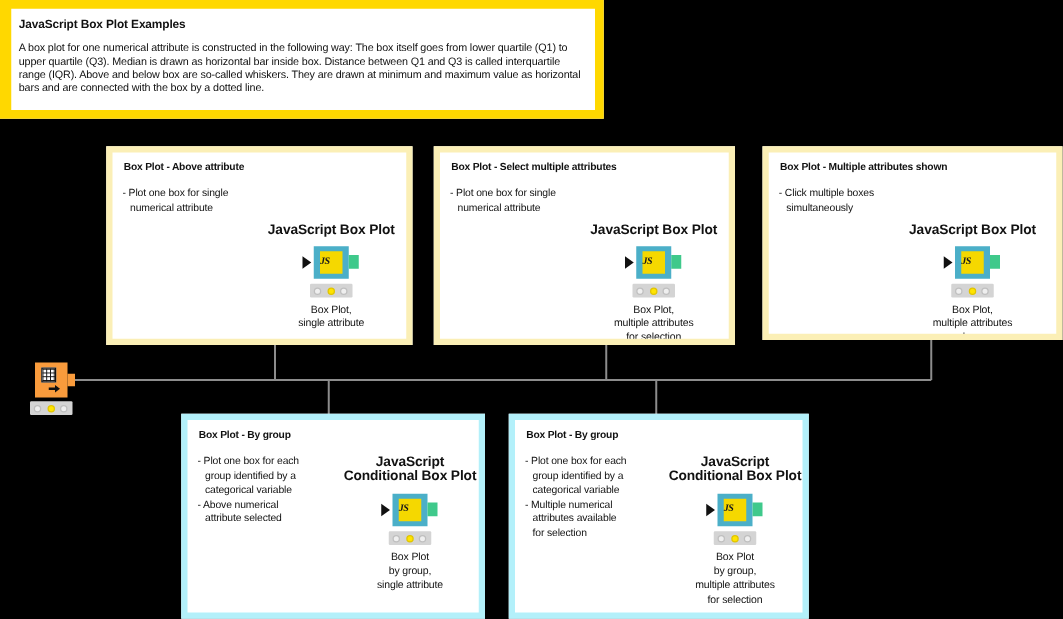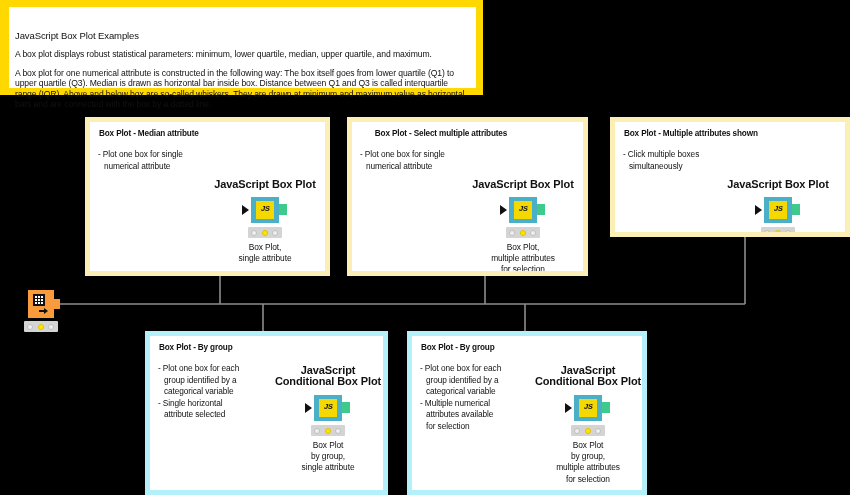--- a/index.html
+++ b/index.html
@@ -40,23 +40,23 @@
     width: 483px;
     height: 95px;
     box-sizing: border-box;
     background: #FFFFFF;
     border: 7px solid #FFD800;
     border-left-width: 9px;
     padding: 7px 9px 4px 6px;
   }
   .desc-title {
     font-size: 9.5px;
-    font-weight: normal;
+    font-weight: bold;
     letter-spacing: -0.1px;
-    margin: 16px 0 8px 0;
+    margin: 0 0 8px 0;
     line-height: 11px;
   }
   .desc-para {
     font-size: 8.6px;
     line-height: 10.6px;
     margin: 0 0 8px 0;
     letter-spacing: -0.1px;
   }
   .desc-para:last-child { margin-bottom: 0; }
 
@@ -74,21 +74,21 @@
     position: absolute;
     left: 9px;
     top: 7px;
     font-size: 8.2px;
     font-weight: bold;
     letter-spacing: -0.15px;
     white-space: nowrap;
     overflow: hidden;
   }
   .group-title.w1 { width: 112px; }
-  .group-title.w2 { width: 160px; text-align: center; }
+  .group-title.w2 { width: 160px; }
   .group-title.w3 { width: 147px; }
   .group-title.w4 { width: 83px; }
 
   .bullets {
     position: absolute;
     left: 8px;
     font-size: 8.3px;
     line-height: 11.6px;
     letter-spacing: -0.1px;
     width: 135px;
@@ -128,22 +128,21 @@
     top: 4px;
     width: 18px;
     height: 18px;
     background: #F5D800;
     display: block;
   }
   .node-icon .js-glyph {
     position: absolute;
     left: 0; right: 0;
     top: 3px;
-    text-align: center;
-    font-family: Liberation Mono, monospace;
+    font-family: Liberation Serif, serif;
     font-size: 8px;
     font-weight: bold;
     font-style: italic;
     color: #1a1a1a;
     line-height: 10px;
     letter-spacing: -0.5px;
   }
   .port-in {
     position: absolute;
     width: 0; height: 0;
@@ -266,39 +265,38 @@
     <path d="M 220 304 L 220 204 L 262 204" stroke="#8C8C8C" stroke-width="1.6" fill="none"></path>
     <path d="M 485 304 L 485 204 L 523 204" stroke="#8C8C8C" stroke-width="1.6" fill="none"></path>
     <path d="M 745 304 L 745 204 L 772 204" stroke="#8C8C8C" stroke-width="1.6" fill="none"></path>
 
     <path d="M 263 304 L 263 407 L 303 407" stroke="#8C8C8C" stroke-width="1.6" fill="none"></path>
     <path d="M 525 304 L 525 407 L 567 407" stroke="#8C8C8C" stroke-width="1.6" fill="none"></path>
   </svg>
 
   <div class="desc-box">
     <div class="desc-title">JavaScript Box Plot Examples</div>
-    <div class="desc-para">A box plot displays robust statistical parameters: minimum, lower quartile, median, upper quartile, and maximum.</div>
     <div class="desc-para">A box plot for one numerical attribute is constructed in the following way: The box itself goes from lower quartile (Q1) to upper quartile (Q3). Median is drawn as horizontal bar inside box. Distance between Q1 and Q3 is called interquartile range (IQR). Above and below box are so-called whiskers. They are drawn at minimum and maximum value as horizontal bars and are connected with the box by a dotted line.</div>
   </div>
 
   <div class="src-node">
     <div class="src-body">
       <span class="src-grid"></span>
       <span class="src-arrow"></span>
     </div>
     <div class="src-out"></div>
     <div class="traffic src-traffic">
       <i class="l"></i>
       <i class="m"></i>
       <i class="r"></i>
     </div>
   </div>
 
   <div class="group yellow" style="left:85px; top:117px; width:245px; height:159px;">
-    <div class="group-title w1">Box Plot - Median attribute</div>
+    <div class="group-title w1">Box Plot - Above attribute</div>
     <div class="bullets" style="top:27px;">
       <span class="bullet">- Plot one box for single
   numerical attribute</span>
     </div>
     <div class="node" style="left:130px; top:57px; width:90px; height:95px;">
       <div class="node-label" style="top:0px; width:110px;">JavaScript Box Plot</div>
       <div class="node-body" style="left:31px; top:18px;">
         <span class="node-icon">
           <span class="js-glyph">JS</span>
         </span>
@@ -334,21 +332,21 @@
         <i class="l"></i>
         <i class="m"></i>
         <i class="r"></i>
       </div>
       <div class="node-sub" style="top:63px; width:110px;">Box Plot,
 multiple attributes
 for selection</div>
     </div>
   </div>
 
-  <div class="group yellow" style="left:610px; top:117px; width:240px; height:120px;">
+  <div class="group yellow" style="left:610px; top:117px; width:240px; height:155px;">
     <div class="group-title w3">Box Plot - Multiple attributes shown</div>
     <div class="bullets" style="top:27px;">
       <span class="bullet">- Click multiple boxes
   simultaneously</span>
     </div>
     <div class="node" style="left:118px; top:57px; width:90px; height:95px;">
       <div class="node-label" style="top:0px; width:110px;">JavaScript Box Plot</div>
       <div class="node-body" style="left:31px; top:18px;">
         <span class="node-icon">
           <span class="js-glyph">JS</span>
@@ -366,21 +364,21 @@
 shown</div>
     </div>
   </div>
 
   <div class="group cyan" style="left:145px; top:331px; width:243px; height:164px;">
     <div class="group-title w4">Box Plot - By group</div>
     <div class="bullets" style="top:27px;">
       <span class="bullet">- Plot one box for each
   group identified by a
   categorical variable</span>
-      <span class="bullet">- Single horizontal
+      <span class="bullet">- Above numerical
   attribute selected</span>
     </div>
     <div class="node" style="left:128px; top:29px; width:100px; height:110px;">
       <div class="node-label" style="top:0px; width:120px;">JavaScript
 Conditional Box Plot</div>
       <div class="node-body" style="left:36px; top:30px;">
         <span class="node-icon">
           <span class="js-glyph">JS</span>
         </span>
       </div>

